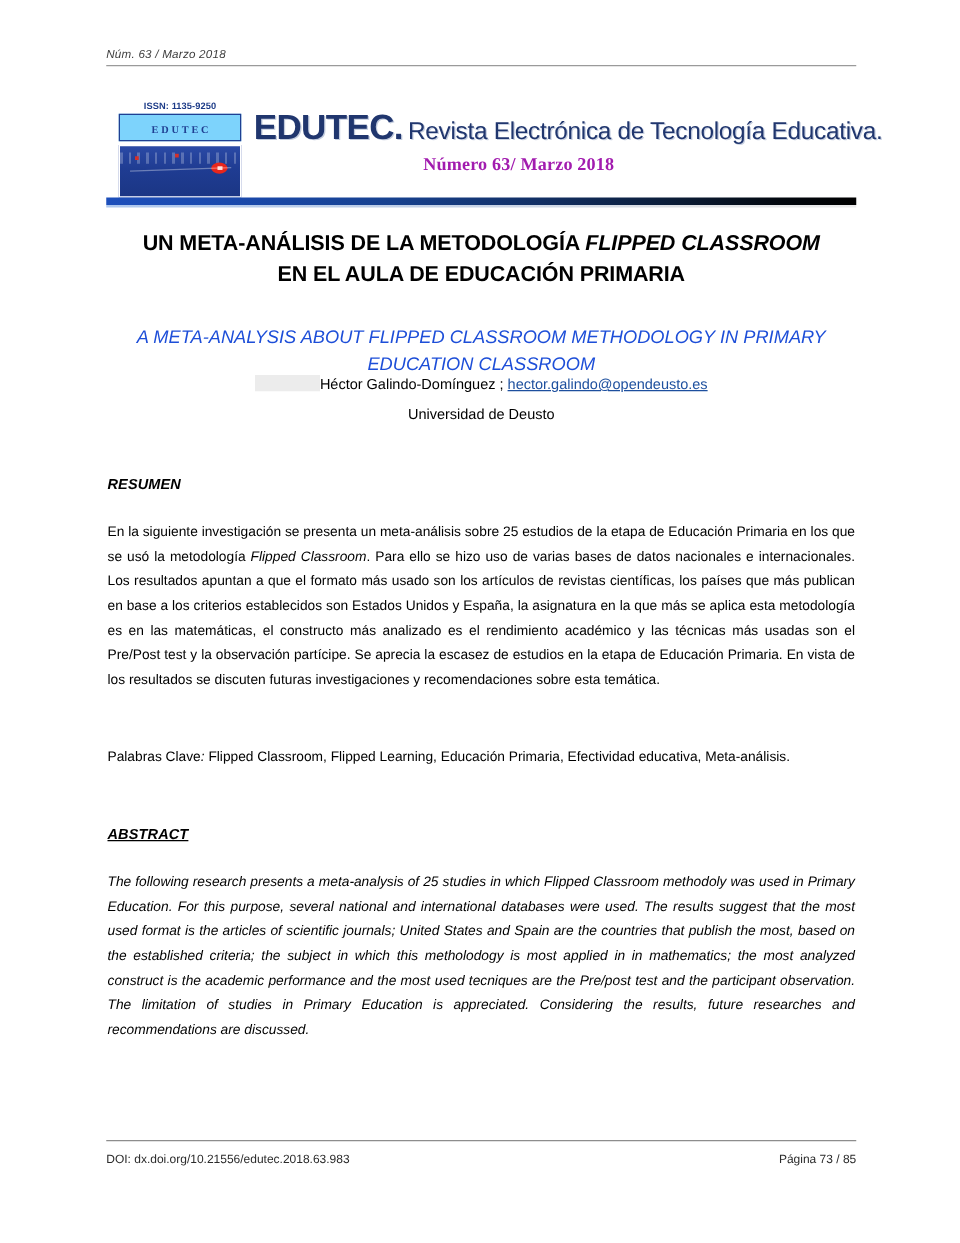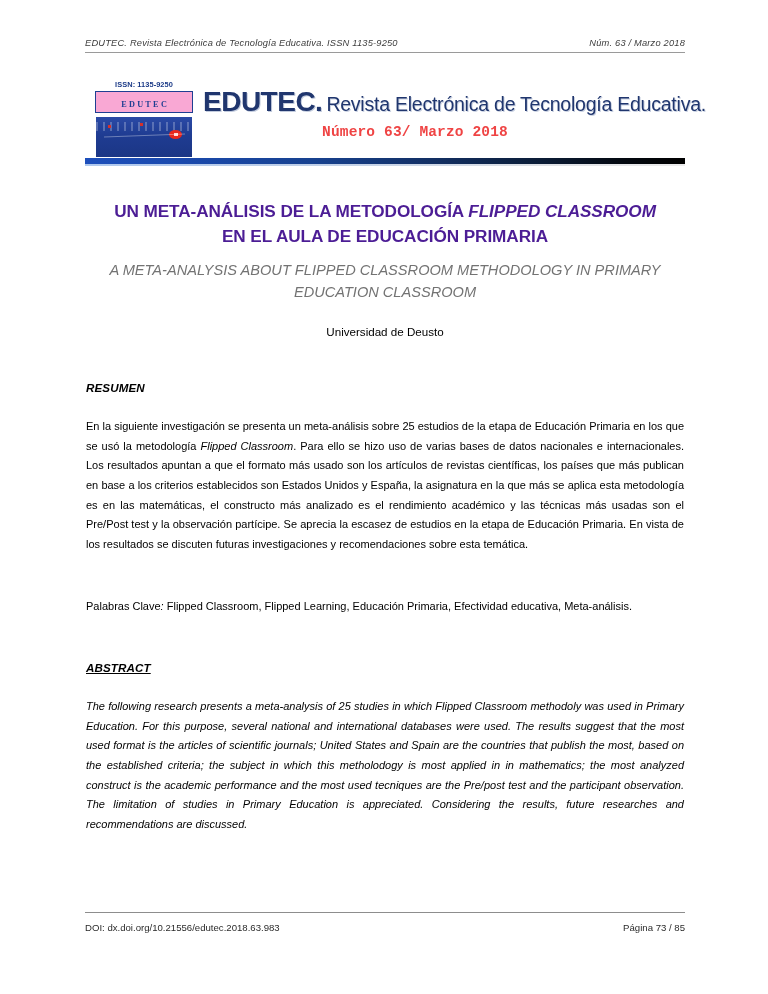--- a/index.html
+++ b/index.html
@@ -64,21 +64,21 @@
     font-family: "Liberation Sans", sans-serif;
     font-size: 7.4px;
     font-weight: bold;
     color: #1b3a87;
     letter-spacing: 0.01em;
     text-align: center;
     margin-bottom: 2px;
   }
   .logo-name-bar {
     border: 1.5px solid #1f3f92;
-    background: #f9a8d4;
+    background: #7dd3fc;
     text-align: center;
     padding: 1px 0 1px 0;
     margin: 0 2px 3px 2px;
   }
   .logo-name-bar span {
     font-family: "Liberation Serif", serif;
     font-size: 8.2px;
     font-weight: bold;
     color: #1f3f92;
     letter-spacing: 0.28em;
@@ -162,24 +162,24 @@
     font-weight: normal;
     color: #20366e;
     letter-spacing: -0.012em;
     text-shadow: 1px 1px 0 rgba(120,140,180,0.40);
     margin-left: 4px;
   }
   .mh-line2 {
     text-align: center;
     padding-top: 8px;
     padding-right: 58px;
-    font-family: Liberation Mono, monospace;
+    font-family: Liberation Serif, serif;
     font-size: 14.5px;
     font-weight: bold;
-    color: #ef4444;
+    color: #a21caf;
     letter-spacing: 0.01em;
   }
 
   .masthead-rule {
     position: absolute;
     left: 85px;
     top: 158px;
     width: 600px;
     height: 6px;
     background: linear-gradient(90deg,
@@ -201,44 +201,44 @@
        rgba(160,190,235,0.85) 0%,
        rgba(150,175,215,0.6) 40%,
        rgba(120,130,150,0.25) 75%,
        rgba(90,90,95,0.12) 100%);
   }
 
   
   .title-es {
     position: absolute;
     left: 100px;
-    top: 187px;
+    top: 170px;
     width: 570px;
     text-align: center;
     font-family: "Liberation Sans", sans-serif;
     font-size: 17.2px;
     font-weight: bold;
     line-height: 1.48;
-    color: #4c1d95;
+    color: #000000;
     letter-spacing: -0.005em;
   }
   .title-es i { font-style: italic; }
 
   .title-en {
     position: absolute;
     left: 90px;
     top: 248px;
     width: 590px;
     text-align: center;
     font-family: "Liberation Sans", sans-serif;
     font-size: 14.6px;
     font-style: italic;
     font-weight: normal;
     line-height: 1.5;
-    color: #737373;
+    color: #1d4ed8;
   }
 
   .author-line {
     position: absolute;
     left: 90px;
     top: 300px;
     width: 590px;
     text-align: center;
     font-family: "Liberation Sans", sans-serif;
     font-size: 11.6px;
@@ -317,21 +317,20 @@
     font-size: 9.6px;
     color: #2b2b2b;
   }
 </style>
 </head>
 <body>
 
 <div class="page">
 
   <div class="running-header">
-    <span class="rh-left">EDUTEC. Revista Electrónica de Tecnología Educativa. ISSN 1135-9250</span>
     <span class="rh-right">Núm. 63 / Marzo 2018</span>
   </div>
 
   <div class="masthead">
 
     <div class="logo-block">
       <div class="logo-issn">ISSN: 1135-9250</div>
       <div class="logo-name-bar">
         <span>EDUTEC</span>
       </div>
@@ -350,20 +349,21 @@
     </div>
   </div>
 
   <div class="masthead-rule"></div>
   <div class="masthead-rule-under"></div>
 
   <h1 class="title-es"><span>UN META-ANÁLISIS DE LA METODOLOGÍA </span><i>FLIPPED CLASSROOM</i><span> EN EL AULA DE EDUCACIÓN PRIMARIA</span></h1>
 
   <h2 class="title-en">A META-ANALYSIS ABOUT FLIPPED CLASSROOM METHODOLOGY IN PRIMARY EDUCATION CLASSROOM</h2>
 
+  <div class="author-line"><span class="author-gap"></span><span>Héctor Galindo-Domínguez ; </span><a class="author-email" href="#">hector.galindo@opendeusto.es</a></div>
 
   <div class="affiliation">Universidad de Deusto</div>
 
   <div class="section-heading" id="resumen-heading">RESUMEN</div>
 
   <p class="body-par" id="resumen-body"><span>En la siguiente investigación se presenta un meta-análisis sobre 25 estudios de la etapa de Educación Primaria en los que se usó la metodología </span><i>Flipped Classroom</i><span>. Para ello se hizo uso de varias bases de datos nacionales e internacionales. Los resultados apuntan a que el formato más usado son los artículos de revistas científicas, los países que más publican en base a los criterios establecidos son Estados Unidos y España, la asignatura en la que más se aplica esta metodología es en las matemáticas, el constructo más analizado es el rendimiento académico y las técnicas más usadas son el Pre/Post test y la observación partícipe. Se aprecia la escasez de estudios en la etapa de Educación Primaria. En vista de los resultados se discuten futuras investigaciones y recomendaciones sobre esta temática.</span></p>
 
   <p class="body-par" id="palabras-clave"><b>Palabras Clave</b><i>: </i><span>Flipped Classroom, Flipped Learning, Educación Primaria, Efectividad educativa, Meta-análisis.</span></p>
 
   <div class="section-heading italic" id="abstract-heading">ABSTRACT</div>

